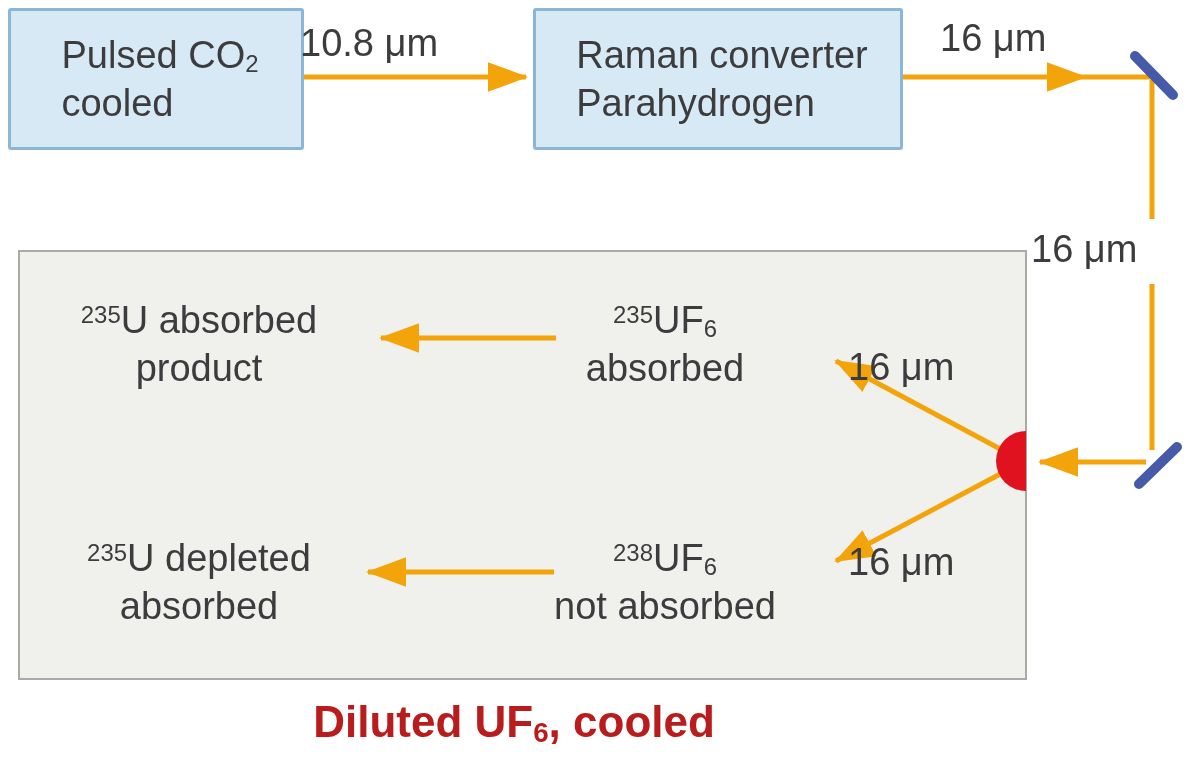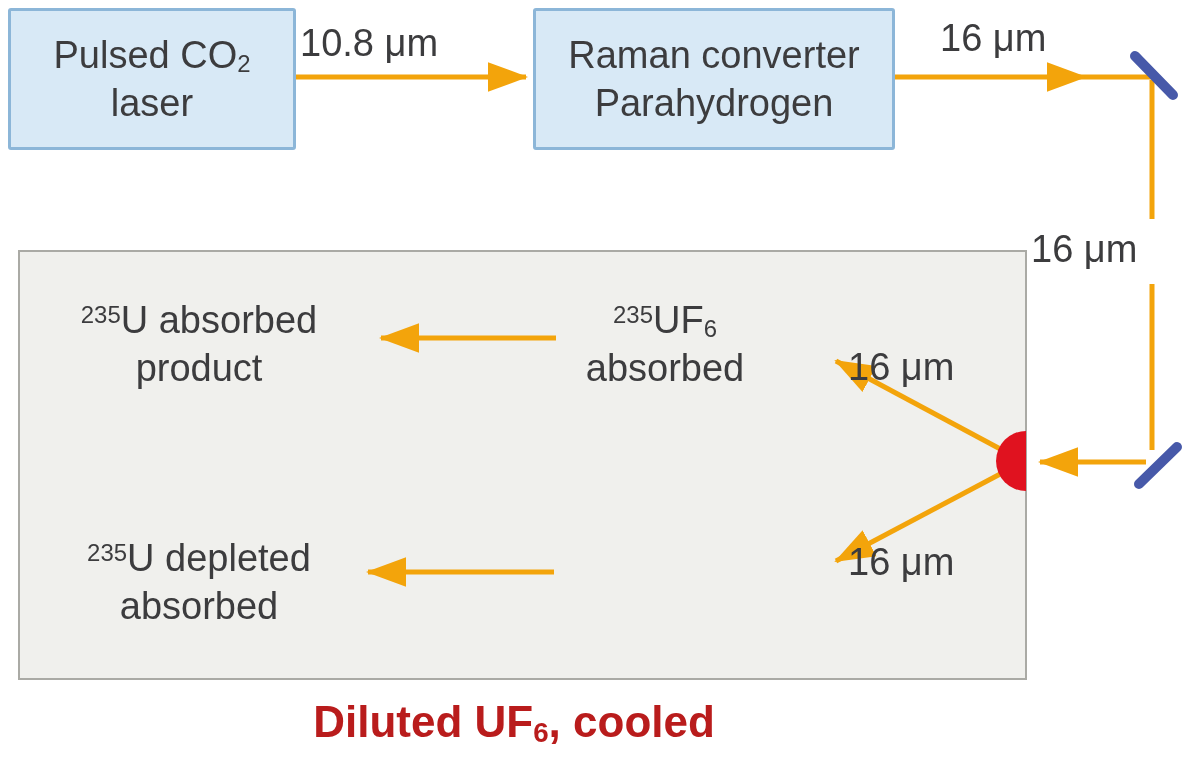--- a/index.html
+++ b/index.html
@@ -2,22 +2,22 @@
 <html><head>
 <meta charset="utf-8">
 <style>
   html,body { margin:0; padding:0; background:#ffffff; }
   .stage {
     position:relative; width:1200px; height:768px; background:#ffffff;
     font-family:"Liberation Sans", sans-serif; color:#3C3C3E; overflow:hidden;
   }
   .box {
     position:absolute; background:#D8E9F6; border:3px solid #8CB6D8; border-radius:3px;
-    display:flex; align-items:center; justify-content:center; text-align:center;
-    font-size:38px; line-height:48px; color:#3C3C3E;
+    display:flex; align-items:center; justify-content:center; text-align:left;
+    font-size:38px; line-height:48px; color:#3C3C3E;padding-left:8px;
   }
   .box-laser     { left:8px;   top:8px; width:282px; height:136px; }
   .box-converter { left:533px; top:8px; width:356px; height:136px; }
   .chamber {
     position:absolute; left:18px; top:250px; width:1005px; height:426px;
     background:#F0F0ED; border:2px solid #AAAAA5;
   }
   .lbl {
     position:absolute; font-size:38px; line-height:48px; 
     white-space:nowrap; color:#3C3C3E;
@@ -62,21 +62,21 @@
     <g stroke-width="10" stroke-linecap="round" fill="none">
       <line x1="1135" y1="56" x2="1173" y2="95" stroke="#4759A9"></line>
       <line x1="1139" y1="484" x2="1177" y2="447" stroke="#4759A9"></line>
     </g>
     <path d="M1026,431 A30,30 0 0 0 1026,491 Z" stroke="none" fill="#E0121F"></path>
   </svg>
 
   <div class="box box-laser">
     <div>
       <div><span>Pulsed CO</span><sub>2</sub></div>
-      <div>laser</div>
+      <div>cooled</div>
     </div>
   </div>
 
   <div class="box box-converter">
     <div>
       <div>Raman converter</div>
       <div>Parahydrogen</div>
     </div>
   </div>
 
@@ -94,18 +94,22 @@
   <div class="block" style="left:515px; top:296px; width:300px;">
     <div><sup>235</sup><span>UF</span><sub>6</sub></div>
     <div>absorbed</div>
   </div>
 
   <div class="block" style="left:59px; top:534px; width:280px;">
     <div><sup>235</sup><span>U depleted</span></div>
     <div>absorbed</div>
   </div>
 
+  <div class="block" style="left:515px; top:534px; width:300px;">
+    <div><sup>238</sup><span>UF</span><sub>6</sub></div>
+    <div>not absorbed</div>
+  </div>
 
   <div class="caption">
     <span>Diluted UF</span><sub>6</sub><span>, cooled</span>
   </div>
 
 </div>
 
 </body></html>

